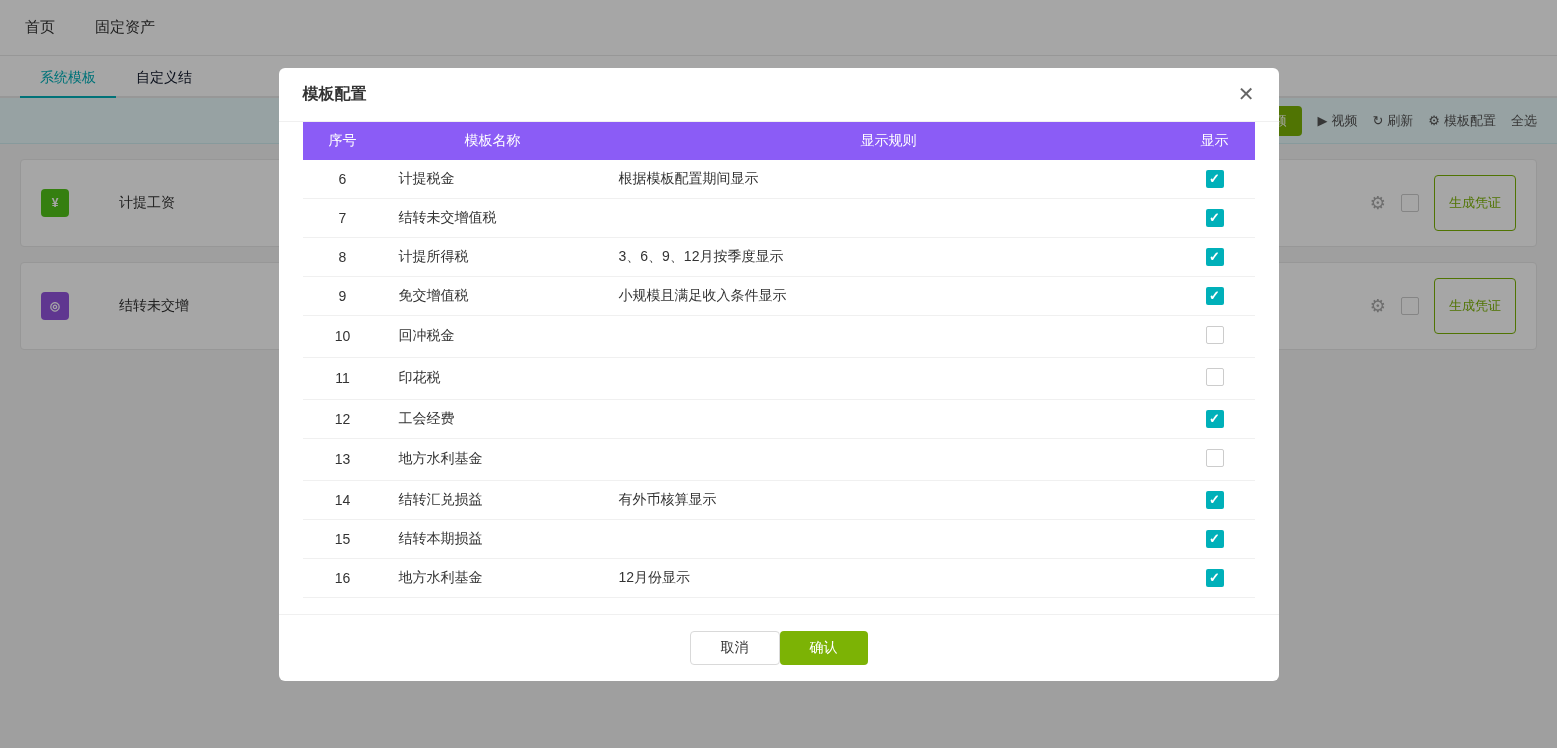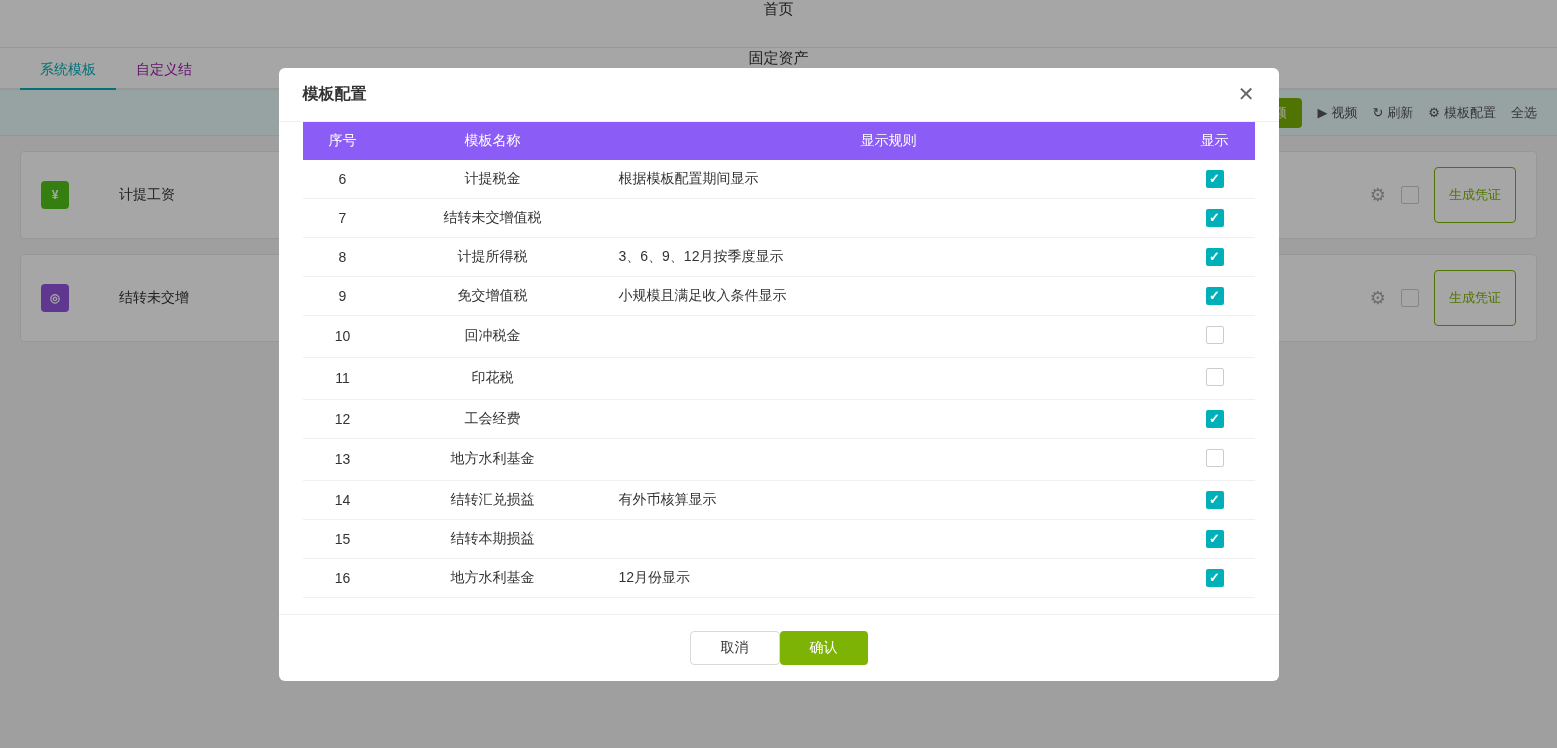--- a/index.html
+++ b/index.html
@@ -17,27 +17,26 @@
       width: 100%;
       height: 100%;
       background: #f5f5f5;
       position: absolute;
       top: 0; left: 0;
     }
 
     
     .top-nav {
       background: #fff;
-      height: 48px;
+      height: 56px;
       display: flex;
       align-items: center;
       padding: 0 20px;
       border-bottom: 1px solid #e8e8e8;
       gap: 30px;
-      flex-direction: column;
     }
     .nav-item {
       font-size: 15px;
       color: #333;
       cursor: pointer;
       padding: 0 5px;
     }
 
     
     .tabs-bar {
@@ -47,21 +46,21 @@
       padding: 0 20px;
       border-bottom: 2px solid #e8e8e8;
       height: 42px;
       gap: 0;
     }
     .tab-item {
       padding: 0 20px;
       height: 42px;
       line-height: 42px;
       font-size: 14px;
-      color: #a21caf;
+      color: #0f172a;
       cursor: pointer;
       border-bottom: 2px solid transparent;
       margin-bottom: -2px;
     }
     .tab-item.active {
       color: #00b0b9;
       border-bottom: 2px solid #00b0b9;
     }
 
     
@@ -272,21 +271,21 @@
     }
     .config-table tbody tr {
       border-bottom: 1px solid #f0f0f0;
     }
     .config-table tbody td {
       padding: 10px 16px;
       text-align: center;
       color: #333;
     }
     .config-table tbody td:nth-child(2) {
-      text-align: center;
+      text-align: left;
     }
     .config-table tbody td:nth-child(3) {
       text-align: left;
       margin-top: 24px;
     }
 
     
     .cb-checked {
       width: 18px;
       height: 18px;

